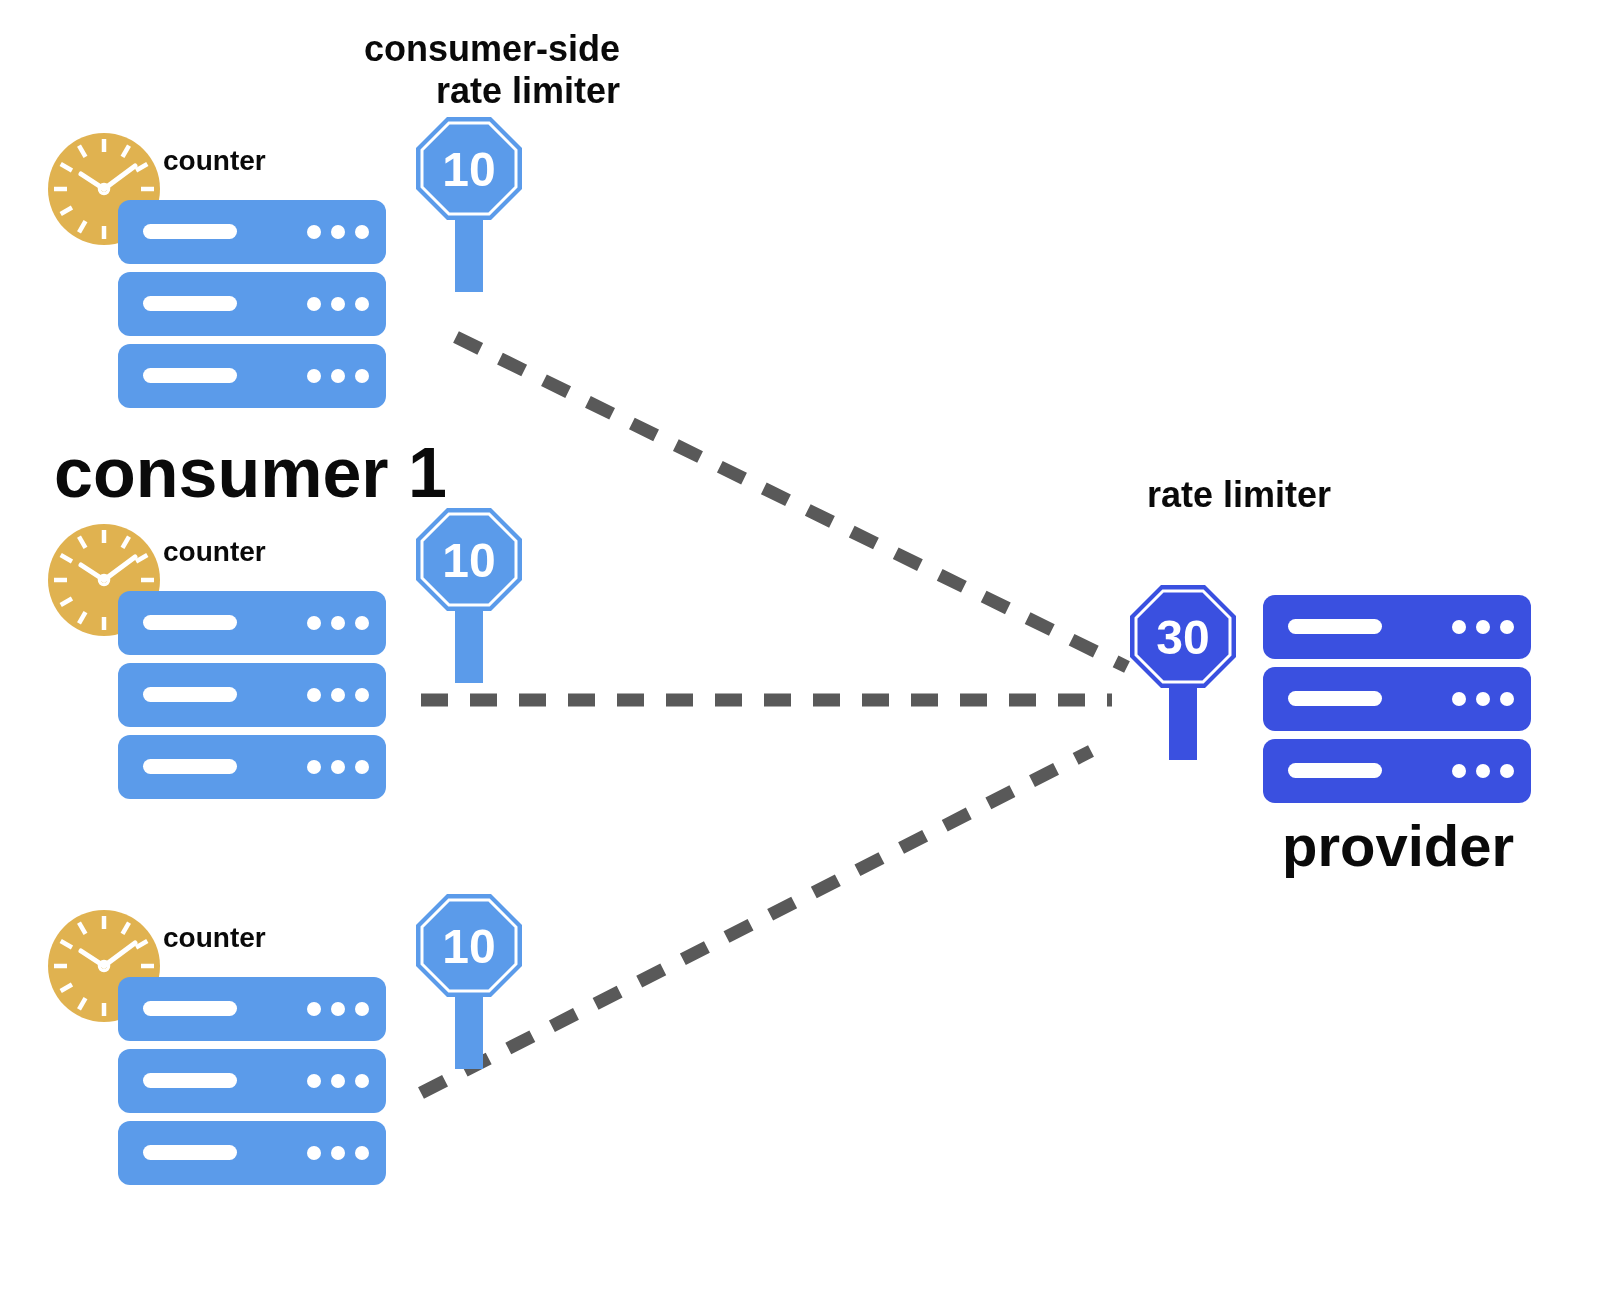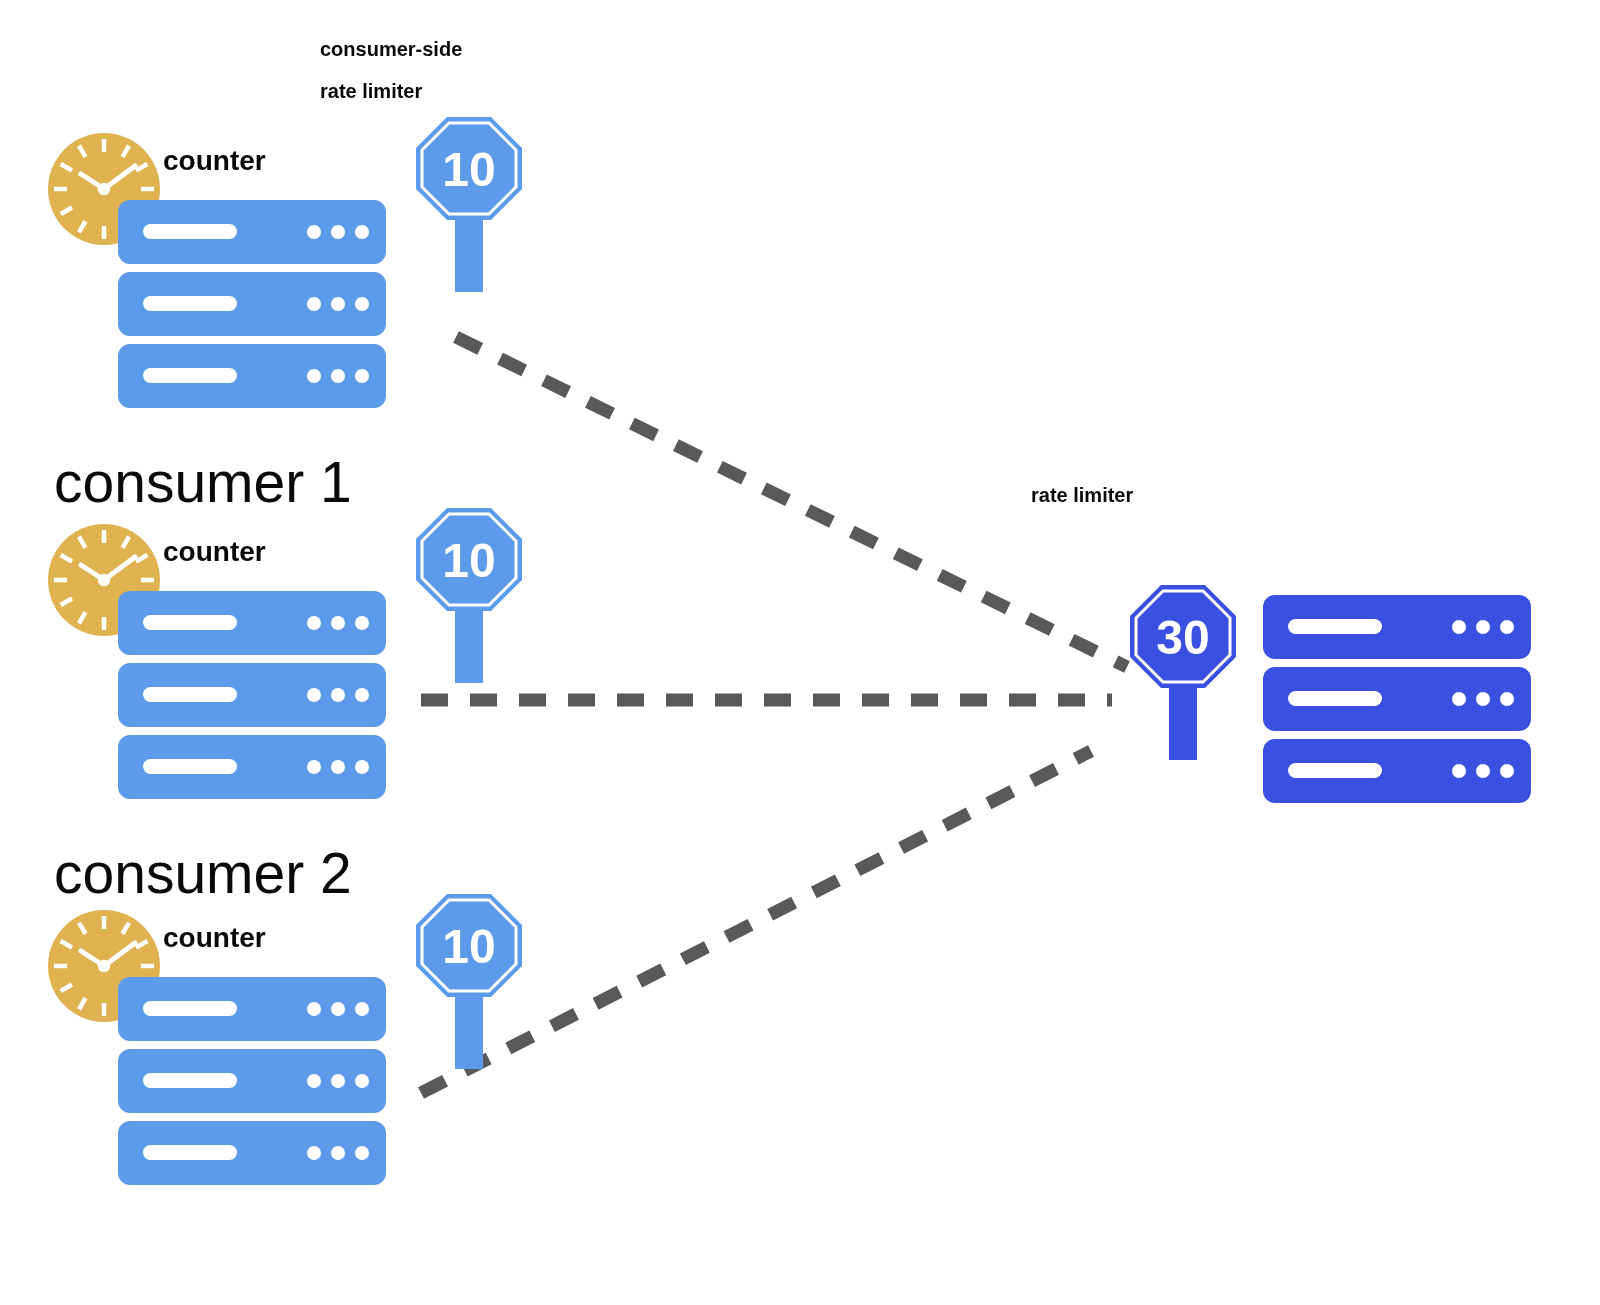--- a/index.html
+++ b/index.html
@@ -43,23 +43,23 @@
   .server-slot{position:absolute;left:25px;top:24px;width:94px;height:15px;border-radius:8px;background:#fff;}
   .led{position:absolute;top:25px;width:14px;height:14px;border-radius:50%;background:#fff;}
 
   .sign{width:106px;height:175px;}
   .consumer-group .sign{left:376px;top:0;}
   .consumer-sign .sign-octagon,.consumer-sign .sign-post{fill:var(--consumer-blue);}
   .provider-sign .sign-octagon,.provider-sign .sign-post{fill:var(--provider-blue);}
   .sign-inner{fill:none;stroke:#fff;stroke-width:3;}
   .sign-text{fill:#fff;font-size:48px;font-weight:bold;}
 
-  .name-label{left:14px;top:332px;font-size:57px;font-weight:normal;white-space:nowrap;}
-
-  .limiter-label{width:300px;text-align:left;font-size:20px;font-weight:bold;line-height:42px;}
+  .name-label{left:14px;top:316px;font-size:70px;font-weight:bold;white-space:nowrap;}
+
+  .limiter-label{width:300px;text-align:right;font-size:36px;font-weight:bold;line-height:42px;}
   .consumer-limiter-label{left:320px;top:28px;}
   .provider-limiter-label{left:1031px;top:474px;}
 
   .provider-stack{left:1263px;top:595px;}
   .provider-name{left:1233px;top:812px;width:330px;text-align:center;font-size:58px;font-weight:bold;white-space:nowrap;}
 </style>
 </head>
 <body>
 
 <div class="canvas">
@@ -167,21 +167,20 @@
         <span class="led" style="left:213px"></span>
         <span class="led" style="left:237px"></span>
       </div>
     </div>
     <svg class="abs sign consumer-sign" width="106" height="175" viewBox="0 0 106 175">
       <rect class="sign-post" x="39" y="98" width="28" height="77"></rect>
       <polygon class="sign-octagon" points="31,0 75,0 106,31 106,72 75,103 31,103 0,72 0,31"></polygon>
       <polygon class="sign-inner" points="33,6 73,6 100,33 100,70 73,97 33,97 6,70 6,33"></polygon>
       <text class="sign-text" x="53" y="52" text-anchor="middle" dominant-baseline="central">10</text>
     </svg>
-    <div class="abs name-label">consumer 2</div>
   </div>
 
   <div class="consumer-group" style="top:894px">
     <svg class="abs clock" width="116" height="116" viewBox="0 0 116 116">
       <circle class="clock-face" cx="58" cy="58" r="56"></circle>
       <g class="ticks">
         <line x1="58" y1="8" x2="58" y2="21"></line>
         <line x1="58" y1="8" x2="58" y2="21" transform="rotate(30 58 58)"></line>
         <line x1="58" y1="8" x2="58" y2="21" transform="rotate(60 58 58)"></line>
         <line x1="58" y1="8" x2="58" y2="21" transform="rotate(90 58 58)"></line>
@@ -252,14 +251,15 @@
       <span class="led" style="left:237px"></span>
     </div>
     <div class="server-row provider" style="top:144px">
       <span class="server-slot"></span>
       <span class="led" style="left:189px"></span>
       <span class="led" style="left:213px"></span>
       <span class="led" style="left:237px"></span>
     </div>
   </div>
 
+  <div class="abs provider-name">provider</div>
 
 </div>
 
 </body></html>

